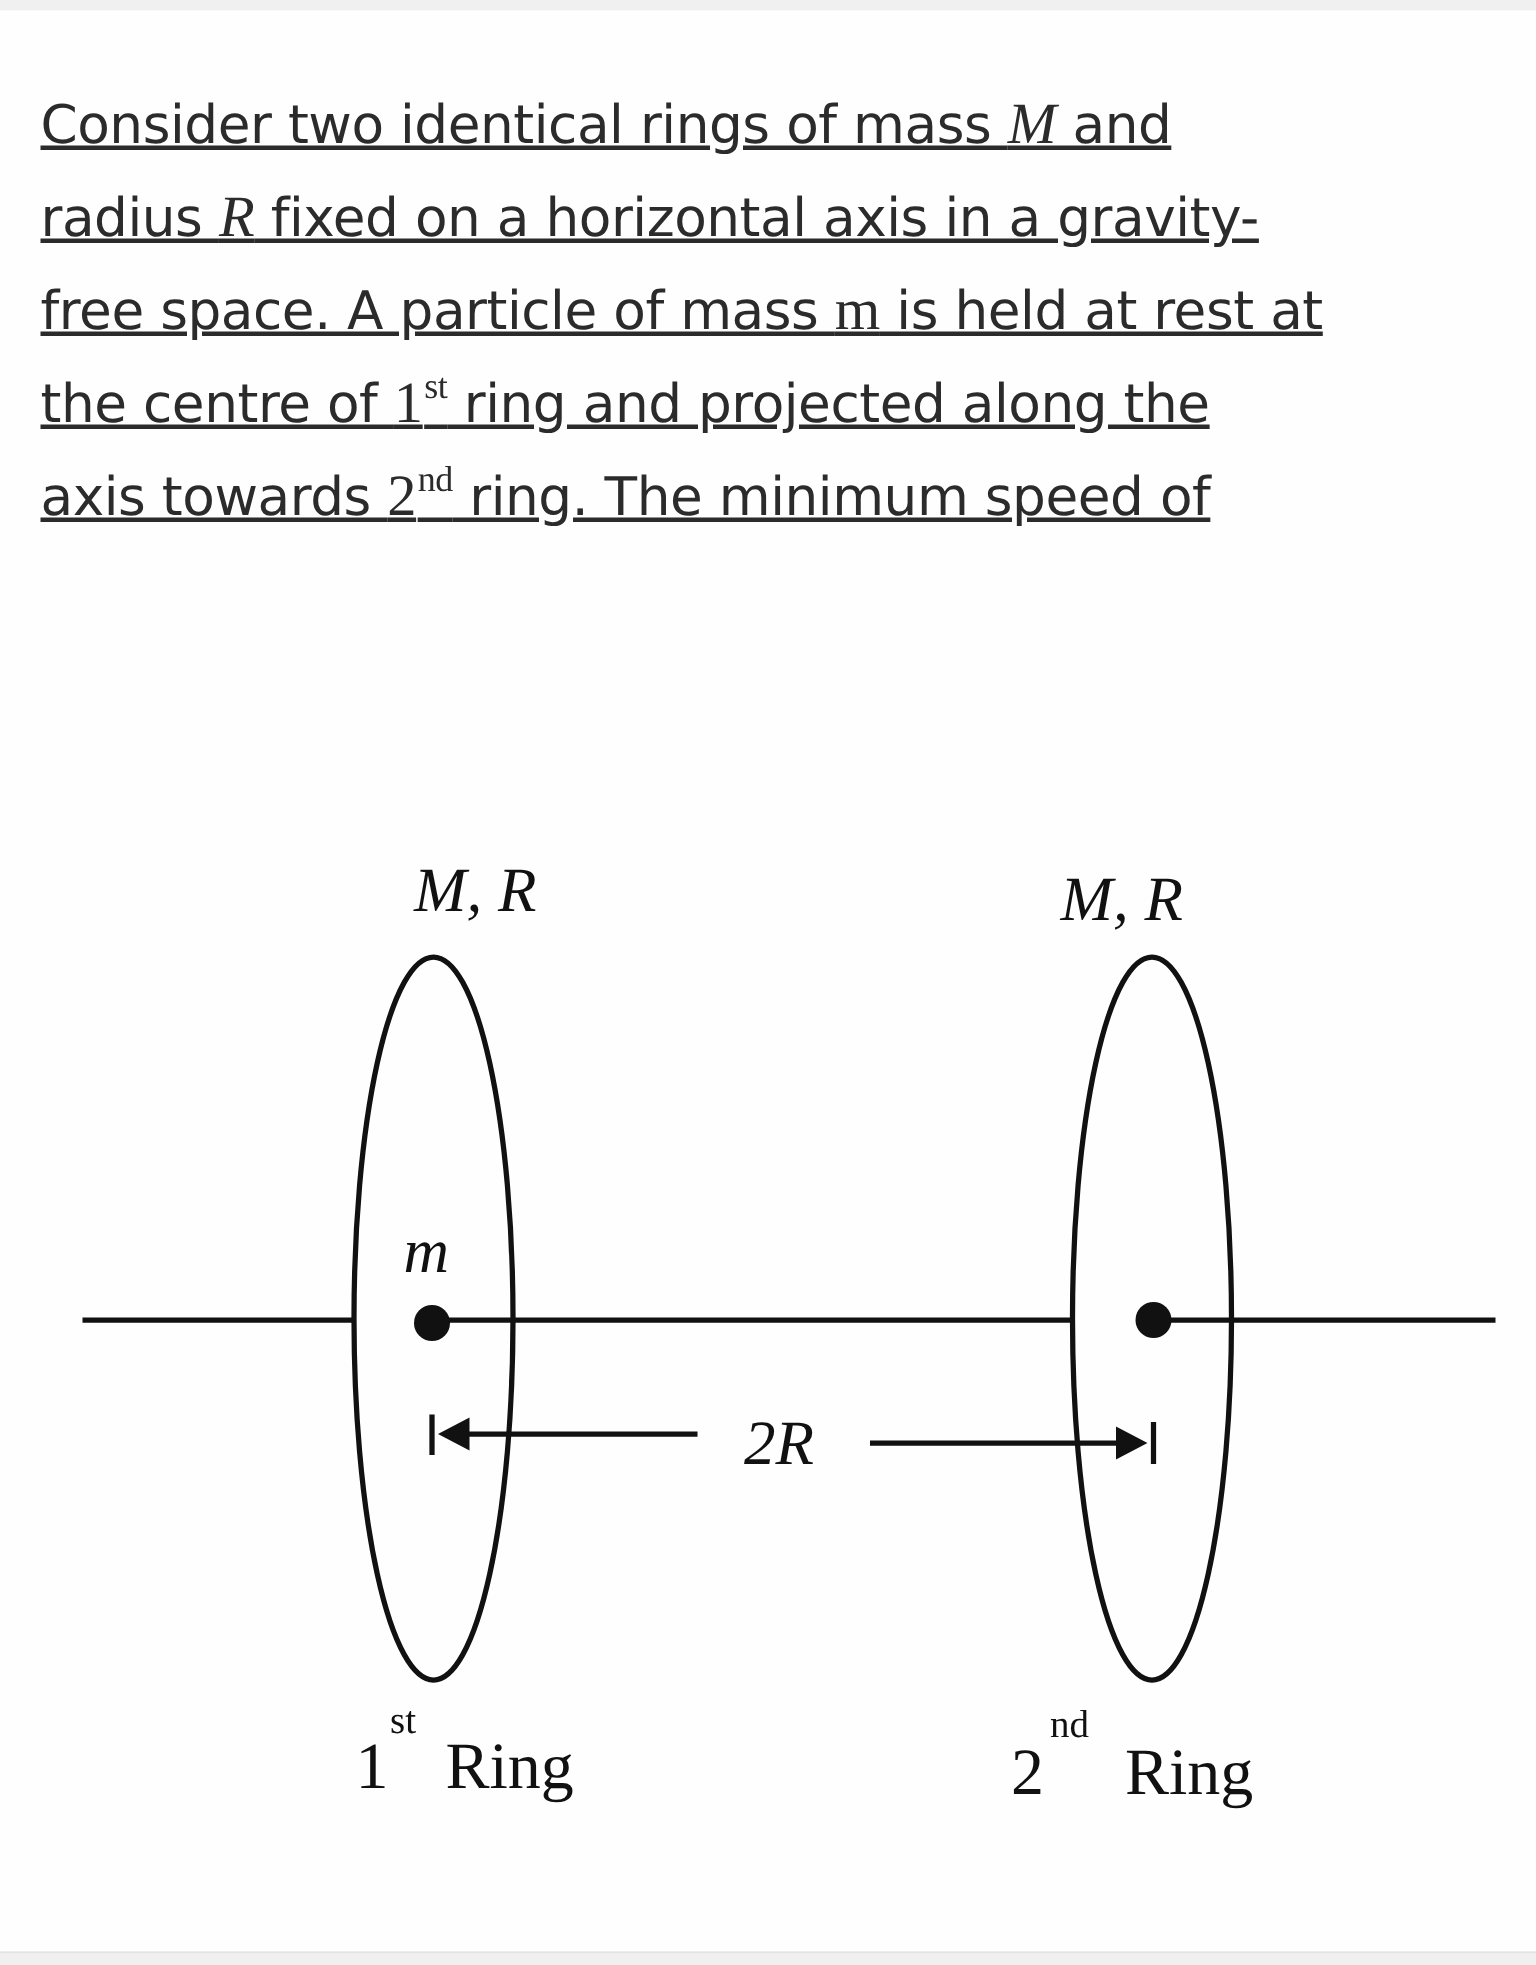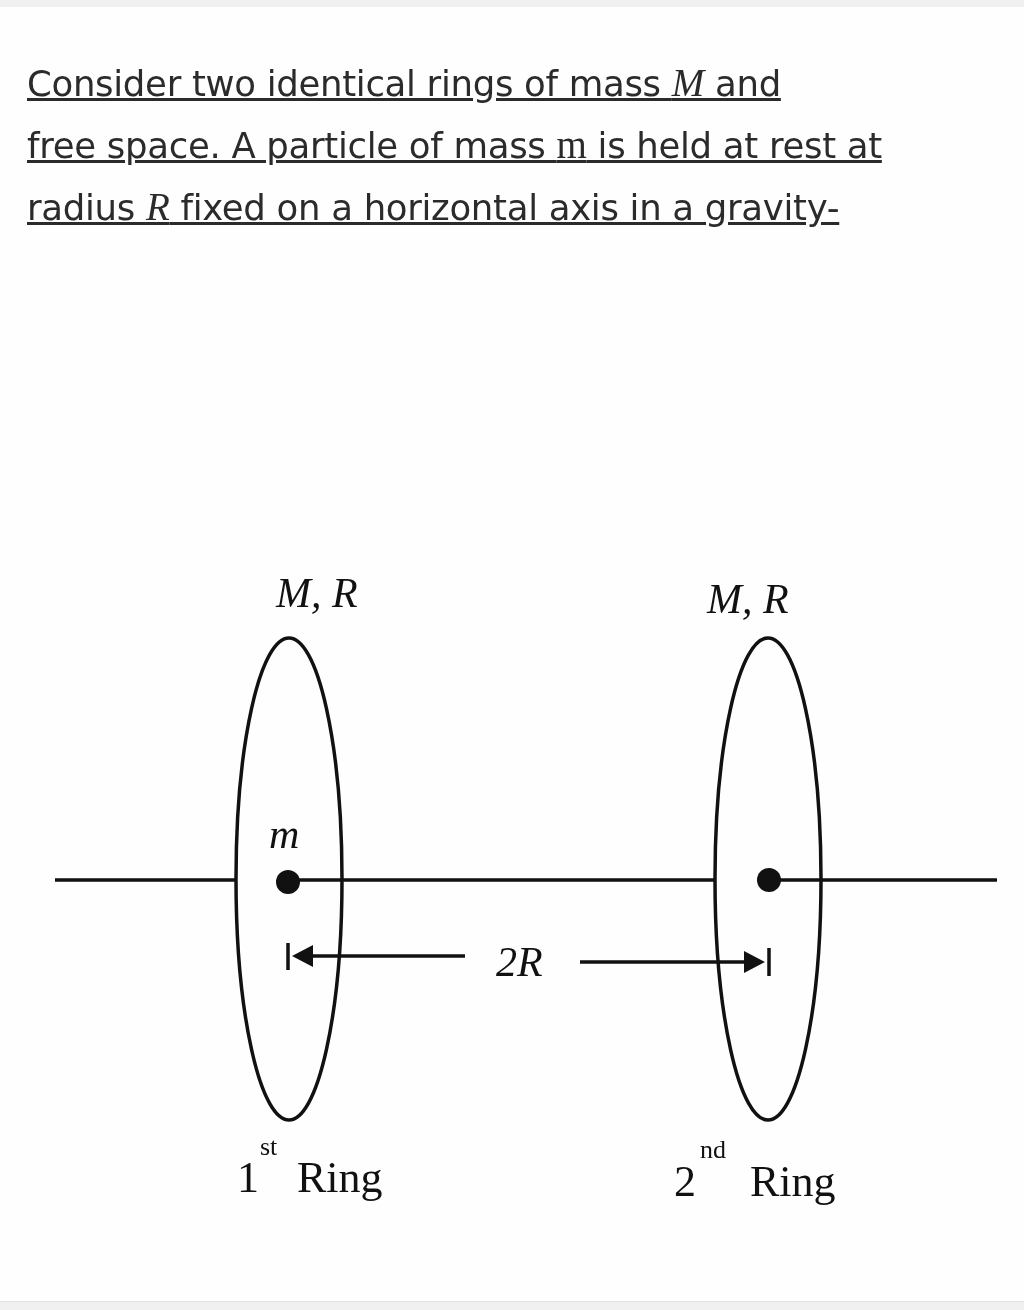--- a/index.html
+++ b/index.html
@@ -21,22 +21,24 @@
   svg.fig { position: absolute; left: 0; top: 0; }
   .lbl { font-family: "Liberation Serif", "DejaVu Serif", serif; fill: #111; }
 </style>
 </head>
 <body>
 
 <div class="topbar"></div>
 
 <div class="question">
   <div class="line"><span>Consider two identical rings of mass </span><span class="math it">M</span><span> and</span></div>
+  <div class="line"><span>radius </span><span class="math it">R</span><span> fixed on a horizontal axis in a gravity-</span></div>
   <div class="line"><span>free space. A particle of mass </span><span class="math">m</span><span> is held at rest at</span></div>
-  <div class="line"><span>radius </span><span class="math it">R</span><span> fixed on a horizontal axis in a gravity-</span></div>
+  <div class="line"><span>the centre of </span><span class="math">1</span><span class="sup">st</span><span> ring and projected along the</span></div>
+  <div class="line"><span>axis towards </span><span class="math">2</span><span class="sup">nd</span><span> ring. The minimum speed of</span></div>
 </div>
 
 <svg class="fig" width="1024" height="1310" viewBox="0 0 1024 1310">
   <defs>
     <marker id="arrowL" markerWidth="10" markerHeight="10" refX="1" refY="5" orient="auto" markerUnits="userSpaceOnUse"></marker>
   </defs>
 
   <line x1="55" y1="880" x2="236" y2="880" stroke="#111" stroke-width="3.5"></line>
   <line x1="289" y1="880" x2="714" y2="880" stroke="#111" stroke-width="3.5"></line>
   <line x1="768" y1="880" x2="997" y2="880" stroke="#111" stroke-width="3.5"></line>

